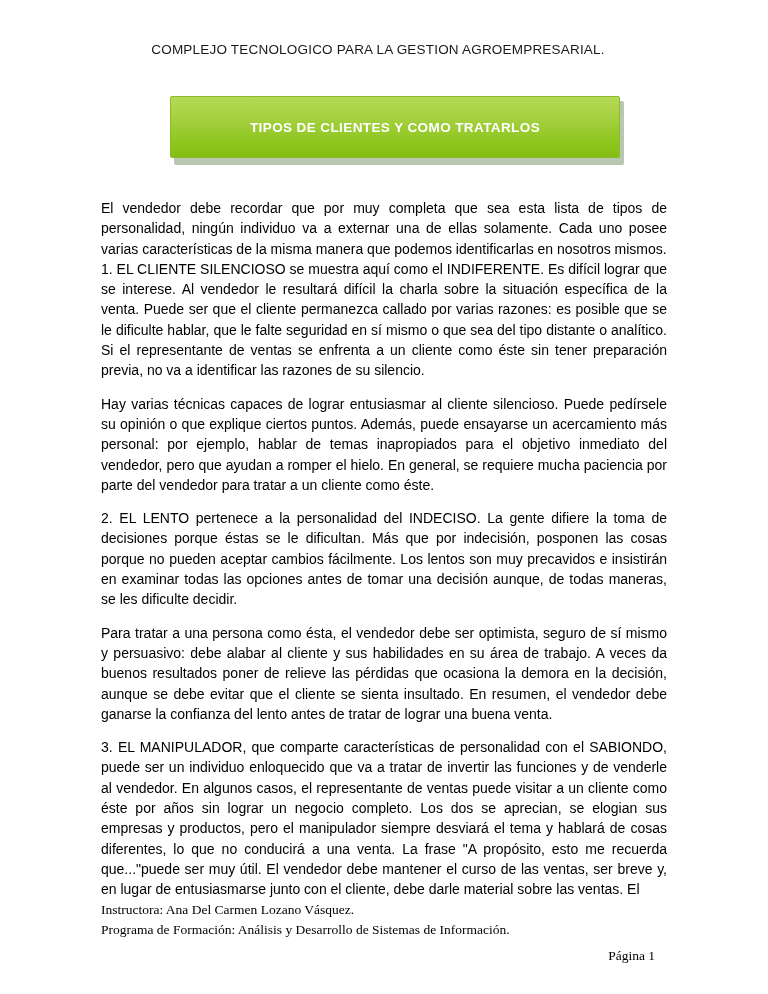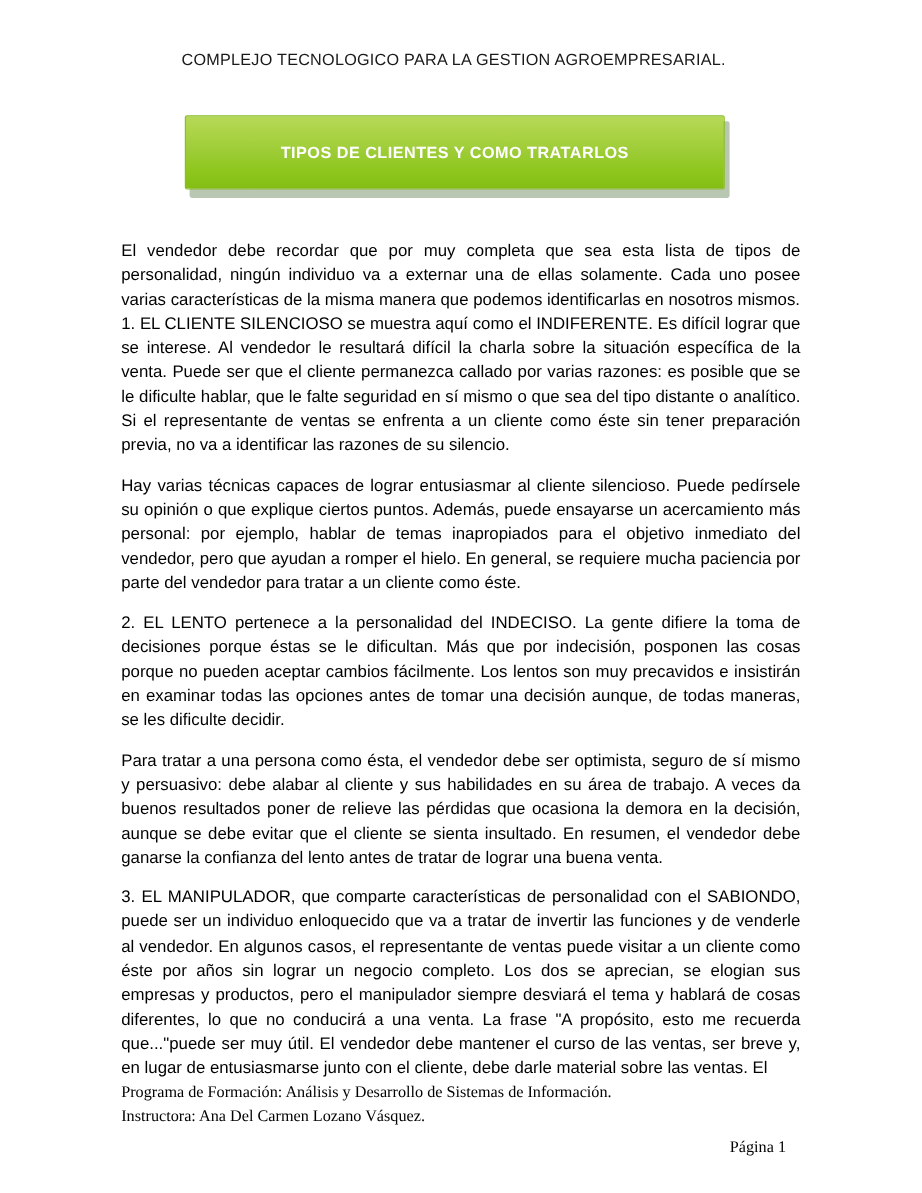--- a/index.html
+++ b/index.html
@@ -23,21 +23,21 @@
     left: 0;
     width: 100%;
     text-align: center;
     font-size: 13.5px;
     letter-spacing: 0.2px;
     color: #1a1a1a;
   }
   .banner-wrap {
     position: absolute;
     top: 96px;
-    left: 154px;
+    left: 170px;
     width: 450px;
     height: 64px;
   }
   .banner-shadow {
     position: absolute;
     left: 4px;
     top: 5px;
     width: 450px;
     height: 64px;
     background: #b9c6b2;
@@ -134,19 +134,19 @@
     <p>
       <b>2. EL LENTO</b><span> pertenece a la personalidad del </span><b>INDECISO.</b><span> La gente difiere la toma de decisiones porque éstas se le dificultan. Más que por indecisión, posponen las cosas porque no pueden aceptar cambios fácilmente. Los lentos son muy precavidos e insistirán en examinar todas las opciones antes de tomar una decisión aunque, de todas maneras, se les dificulte decidir.</span>
     </p>
     <p>Para tratar a una persona como ésta, el vendedor debe ser optimista, seguro de sí mismo y persuasivo: debe alabar al cliente y sus habilidades en su área de trabajo. A veces da buenos resultados poner de relieve las pérdidas que ocasiona la demora en la decisión, aunque se debe evitar que el cliente se sienta insultado. En resumen, el vendedor debe ganarse la confianza del lento antes de tratar de lograr una buena venta.</p>
     <p>
       <b>3. EL MANIPULADOR,</b><span> que comparte características de personalidad con el </span><b>SABIONDO,</b><span> puede ser un individuo enloquecido que va a tratar de invertir las funciones y de venderle al vendedor. En algunos casos, el representante de ventas puede visitar a un cliente como éste por años sin lograr un negocio completo. Los dos se aprecian, se elogian sus empresas y productos, pero el manipulador siempre desviará el tema y hablará de cosas diferentes, lo que no conducirá a una venta. La frase "A propósito, esto me recuerda que..."puede ser muy útil. El vendedor debe mantener el curso de las ventas, ser breve y, en lugar de entusiasmarse junto con el cliente, debe darle material sobre las ventas. El</span>
     </p>
   </div>
 
   <div class="footer">
+    <span class="line">Instructora: Ana Del Carmen Lozano Vásquez.</span>
     <span class="line">Programa de Formación: Análisis y Desarrollo de Sistemas de Información.</span>
-    <span class="line">Instructora: Ana Del Carmen Lozano Vásquez.</span>
   </div>
 
   <div class="page-number">Página 1</div>
 
 </div>
 
 </body></html>

